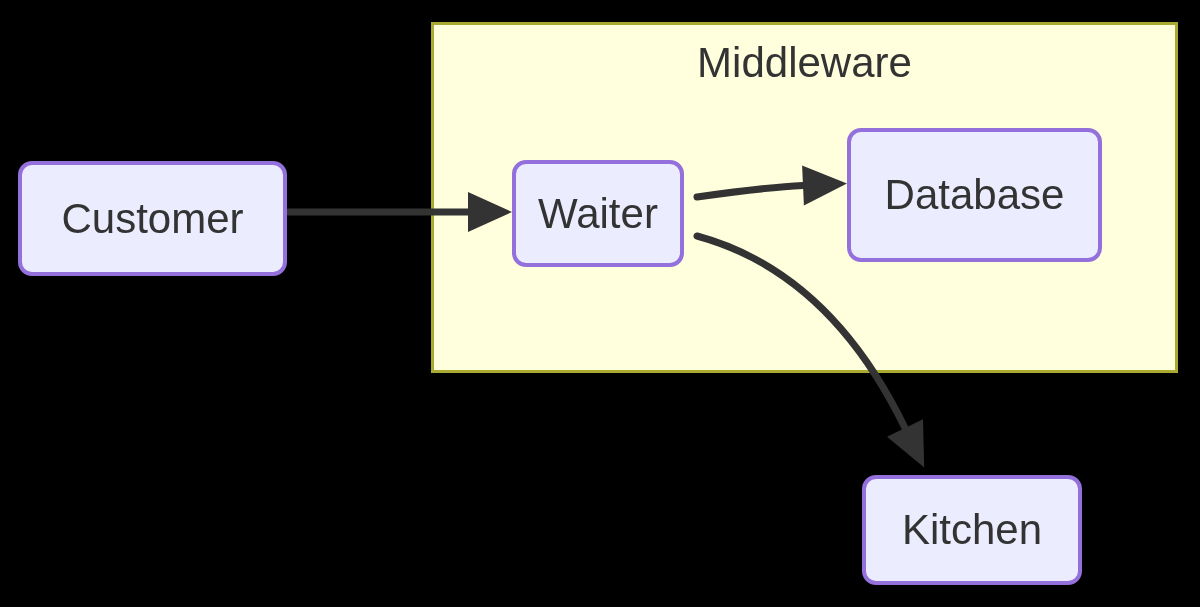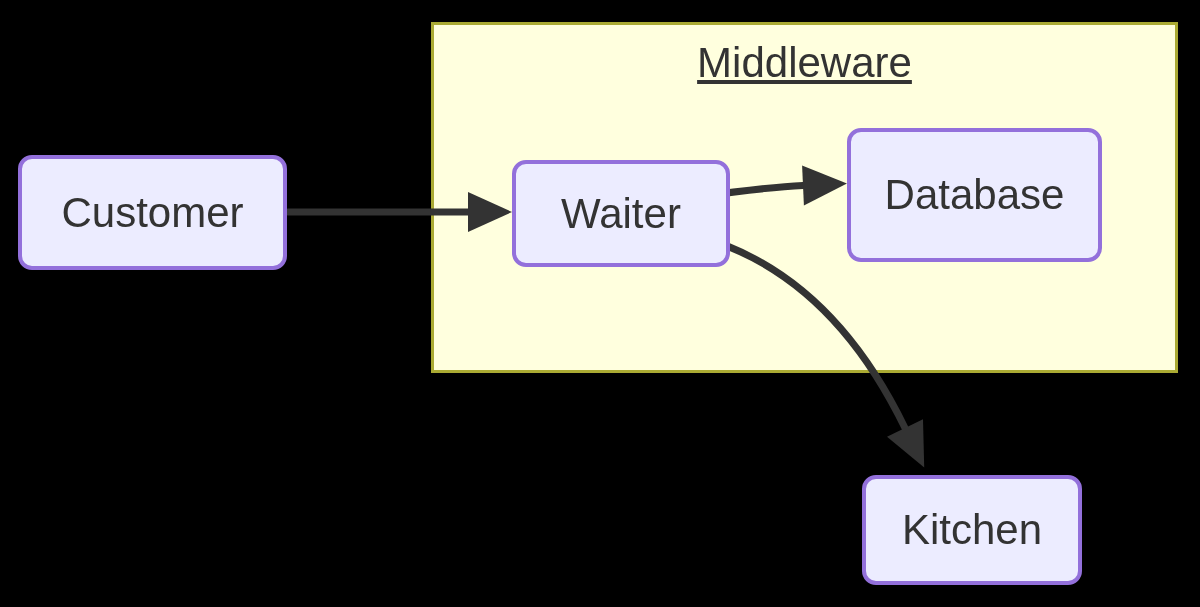--- a/index.html
+++ b/index.html
@@ -26,21 +26,20 @@
     box-sizing: border-box;
   }
   .cluster-label {
     position: absolute;
     left: 0;
     top: 14px;
     width: 100%;
     text-align: center;
     font-size: 42px;
     color: #333333;
-    text-decoration: underline;
   }
   .edges {
     position: absolute;
     left: 0;
     top: 0;
     width: 1200px;
     height: 607px;
     pointer-events: none;
   }
   .node {
@@ -48,22 +47,22 @@
     background: #ECECFF;
     border: 4px solid #9370DB;
     border-radius: 14px;
     box-sizing: border-box;
     display: flex;
     align-items: center;
     justify-content: center;
     font-size: 42px;
     color: #333333;
   }
-  .node-customer { left: 18px;  top: 155px; width: 269px; height: 115px; }
-  .node-waiter   { left: 512px; top: 160px; width: 218px; height: 107px; }
+  .node-customer { left: 18px;  top: 161px; width: 269px; height: 115px; }
+  .node-waiter   { left: 512px; top: 160px; width: 172px; height: 107px; }
   .node-database { left: 847px; top: 128px; width: 255px; height: 134px; }
   .node-kitchen  { left: 862px; top: 475px; width: 220px; height: 110px; }
 </style>
 </head>
 <body>
 
 <div class="canvas">
 
   <div class="cluster">
     <div class="cluster-label">Middleware</div>

